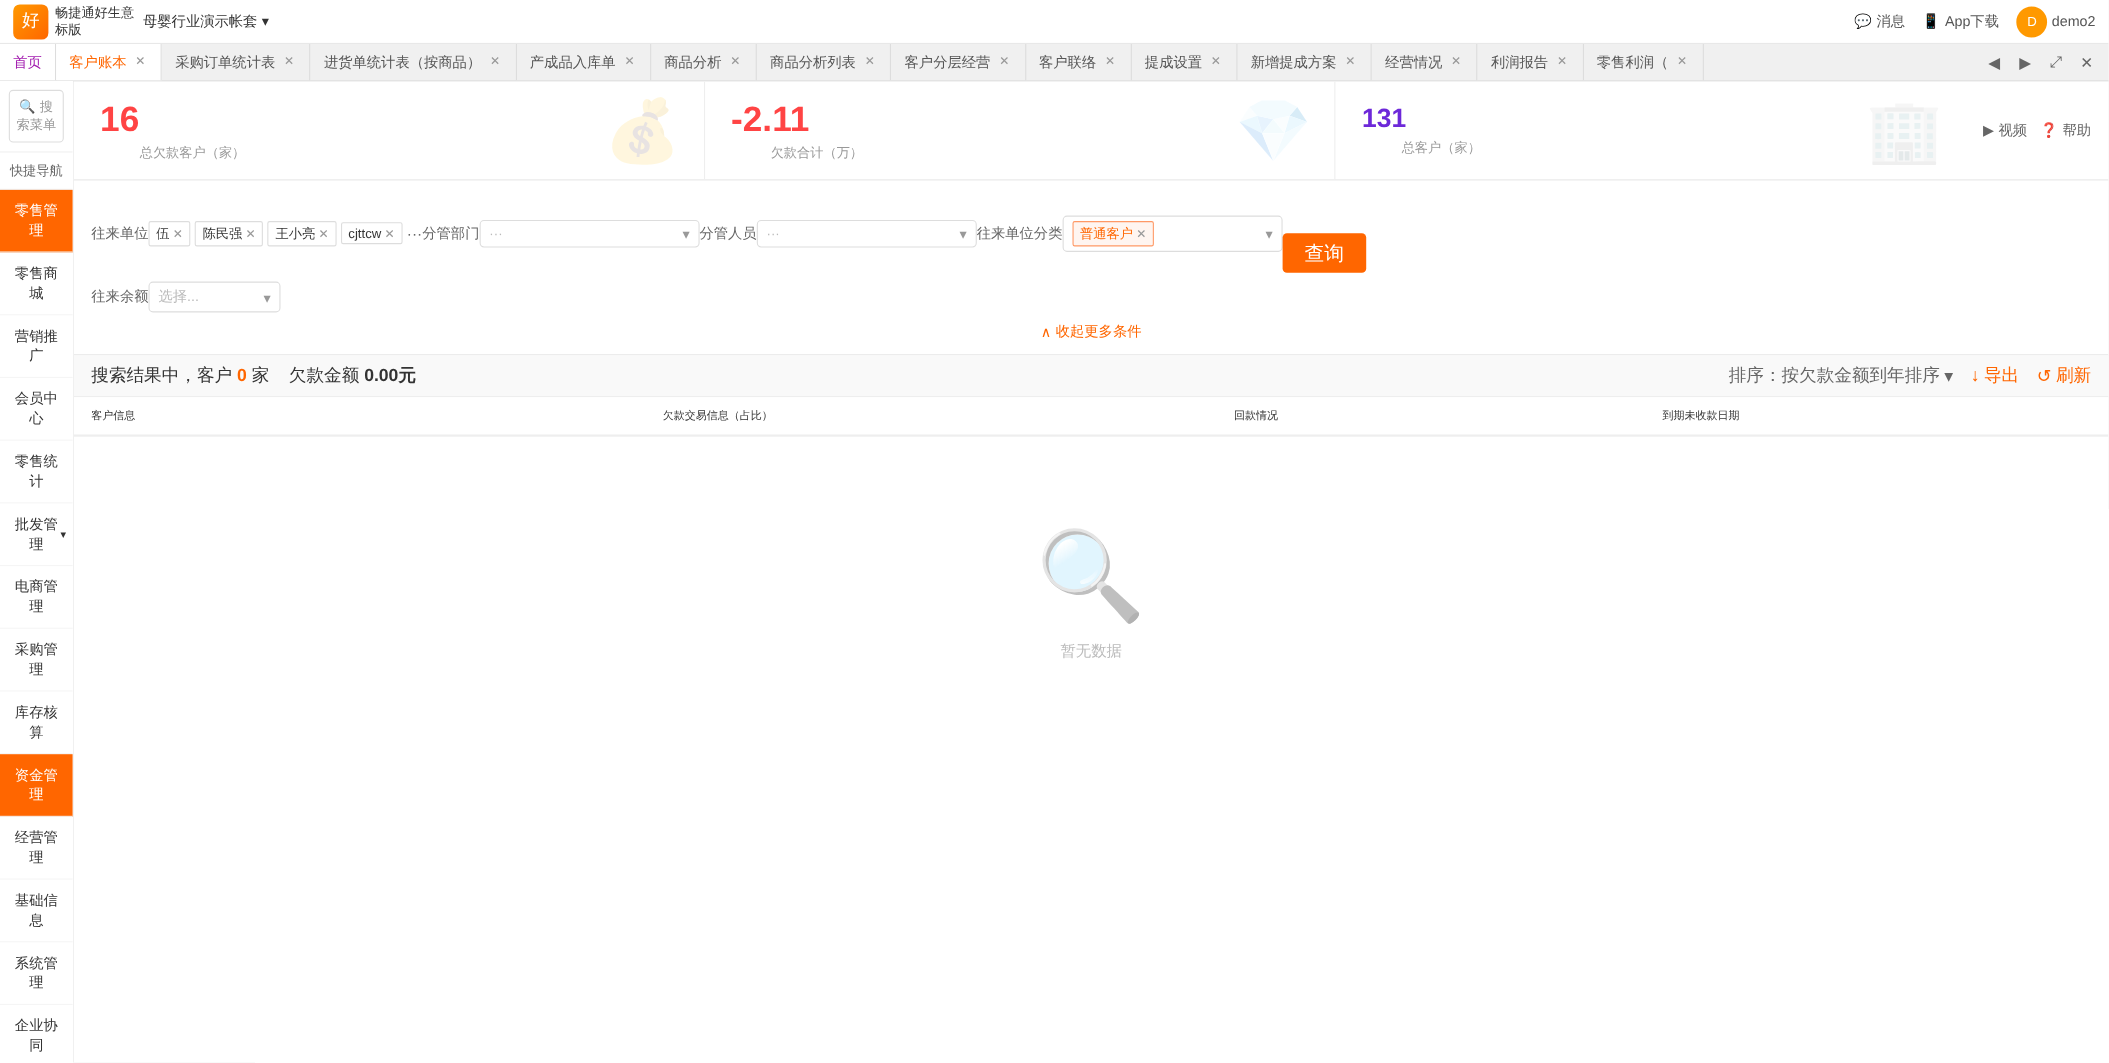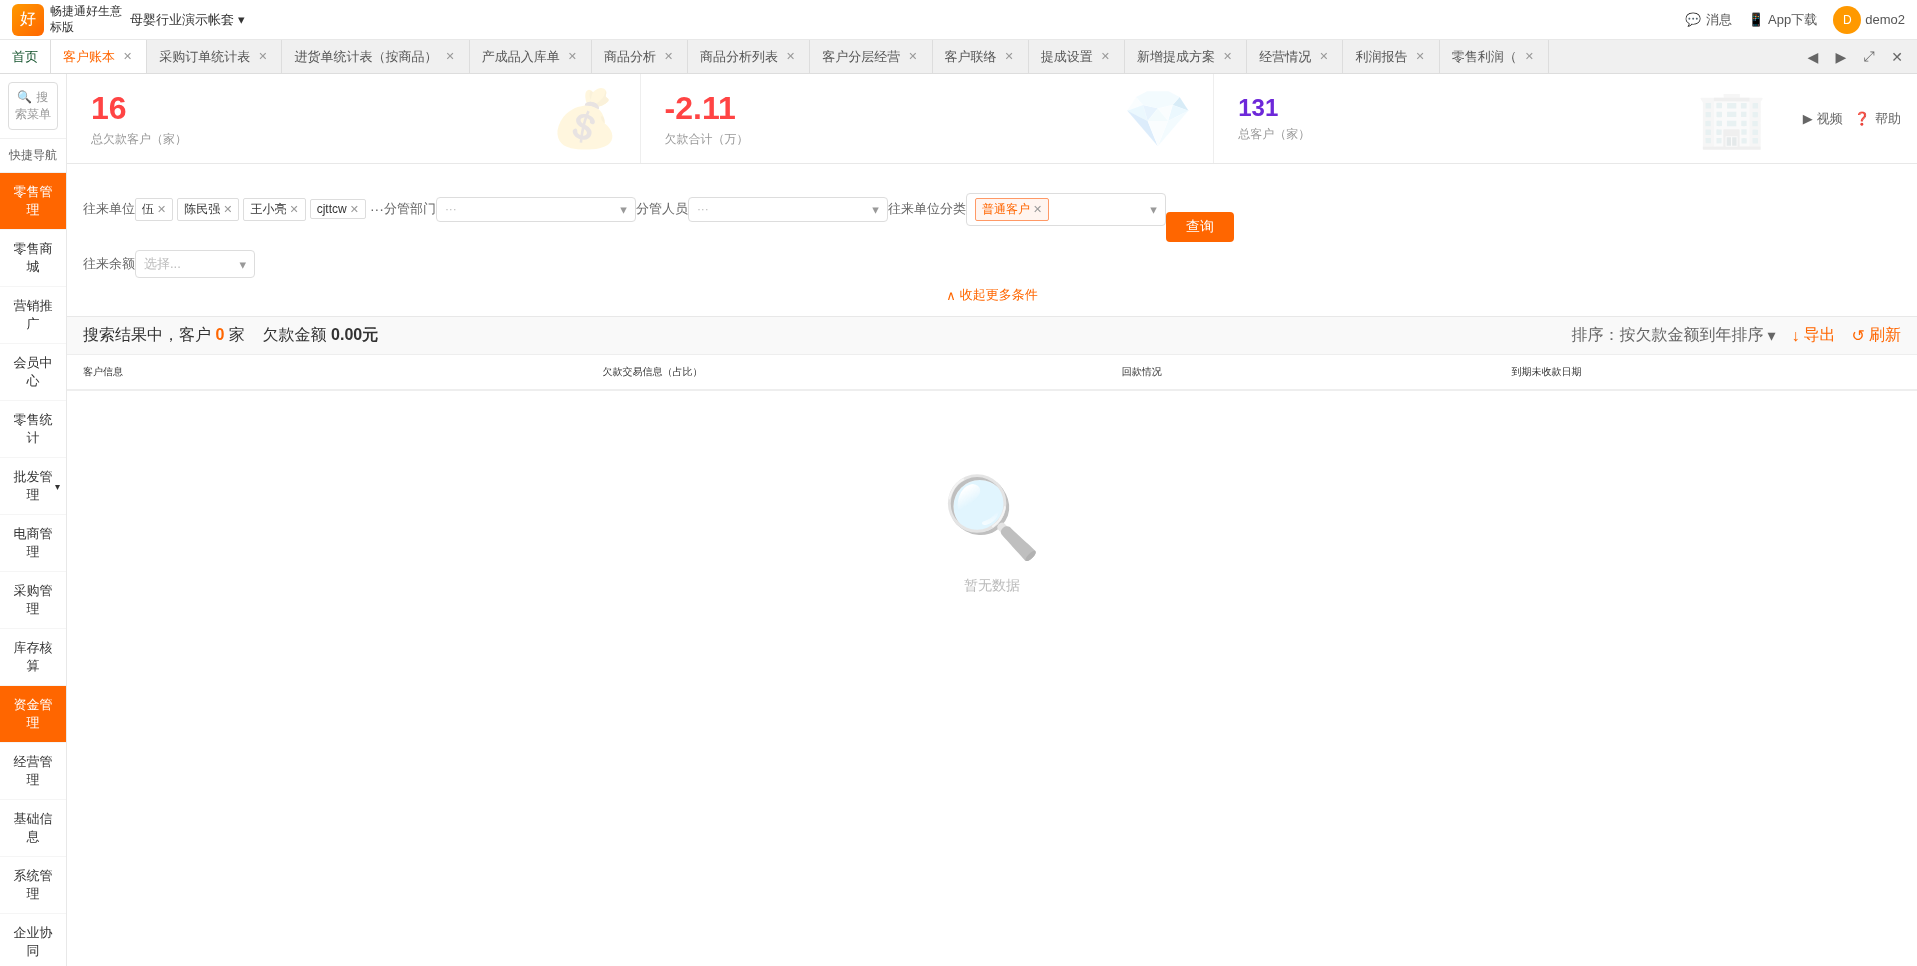--- a/index.html
+++ b/index.html
@@ -94,21 +94,21 @@
       border-right: 1px solid #ddd;
       position: relative;
     }
     .tab-item.active {
       background: white;
       color: #ff6600;
       font-weight: 500;
     }
     .tab-item.home {
       background: white;
-      color: #14532d;
+      color: #a21caf;
     }
     .tab-close {
       font-size: 11px;
       color: #999;
       line-height: 1;
       cursor: pointer;
       padding: 1px 2px;
     }
     .tab-bar-actions {
       display: flex;
@@ -223,20 +223,21 @@
       font-weight: bold;
       color: #ff4444;
       line-height: 1.2;
     }
     .stat-value.red { color: #ff4444; }
     .stat-value.dark { color: #6d28d9; font-size: 24px; text-align: center; }
     .stat-label {
       font-size: 12px;
       color: #999;
       margin-top: 4px;
+      margin-left: 36px;
     }
     .stat-bg-icon {
       position: absolute;
       right: 20px;
       top: 50%;
       transform: translateY(-50%);
       opacity: 0.15;
       font-size: 56px;
     }
     .stat-bg-icon.orange { color: #ff9900; }
@@ -405,21 +406,21 @@
       color: #bbb;
     }
 
     
     .query-btn {
       background: #ff6600;
       color: white;
       border: none;
       border-radius: 4px;
       padding: 6px 20px;
-      font-size: 14px;
+      font-size: 18px;
       cursor: pointer;
       white-space: nowrap;
       margin-top: 36px;
     }
   </style>
 </head>
 <body>
 
 <div class="top-bar">
   <div class="top-bar-left">

